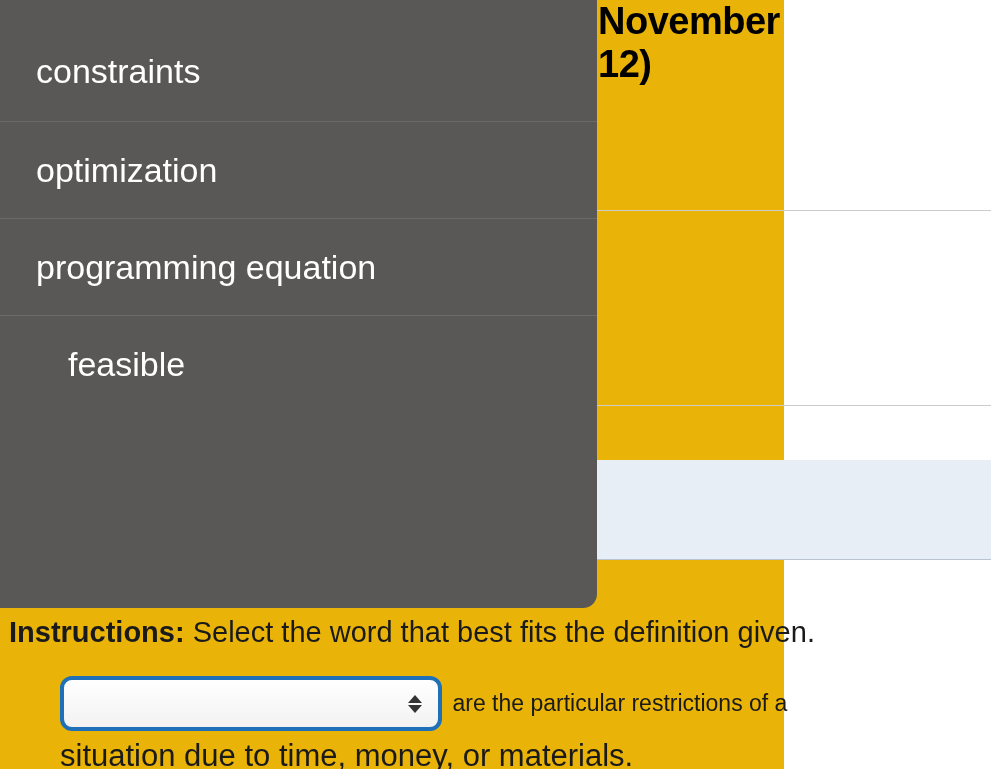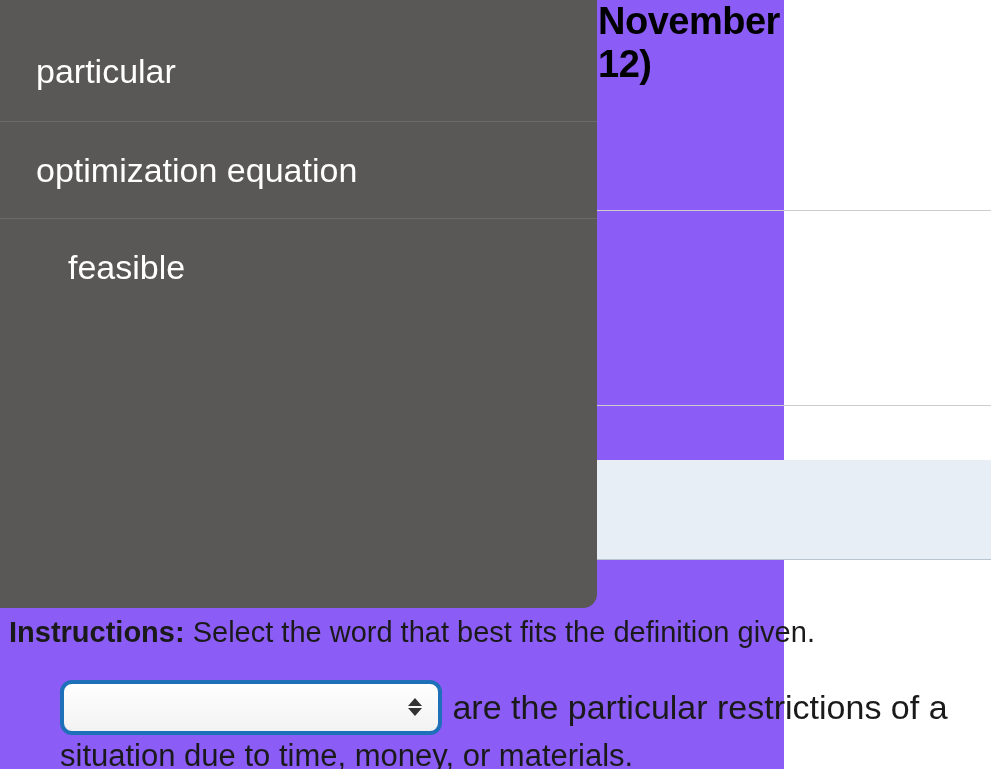--- a/index.html
+++ b/index.html
@@ -15,21 +15,21 @@
       overflow: hidden;
       background: #ffffff;
     }
     
     .page-background {
       position: absolute;
       top: 0;
       left: 0;
       width: 784px;
       height: 769px;
-      background: #8b5cf6;
+      background: #eab308;
     }
     
     .header-text {
       position: absolute;
       top: 0;
       left: 598px;
       font-size: 38px;
       font-weight: 800;
       color: #000000;
       letter-spacing: -0.5px;
@@ -147,21 +147,21 @@
     .arrow-down {
       width: 0;
       height: 0;
       border-left: 7px solid transparent;
       border-right: 7px solid transparent;
       border-top: 8px solid #333333;
     }
     
     .question-text {
       display: inline;
-      font-size: 34px;
+      font-size: 23px;
       color: #1a1a1a;
       vertical-align: middle;
       line-height: 1.85;
     }
     
     .question-continuation {
       position: absolute;
       top: 738px;
       left: 60px;
       font-size: 31px;
@@ -173,22 +173,23 @@
 
 <div class="page-background">
 
   <div class="header-text">November 12)</div>
 
   <div class="horizontal-divider divider-1"></div>
   <div class="horizontal-divider divider-2"></div>
   <div class="blue-band"></div>
 
   <div class="dropdown-menu">
-    <div class="dropdown-item">particular</div>
-    <div class="dropdown-item">optimization equation</div>
+    <div class="dropdown-item">constraints</div>
+    <div class="dropdown-item">optimization</div>
+    <div class="dropdown-item">programming equation</div>
     <div class="dropdown-item">feasible</div>
   </div>
 
   <div class="instructions-area">
     <span class="instructions-line">
       <span class="instructions-bold">Instructions:</span><span> Select the word that best fits the definition given.</span>
     </span>
   </div>
 
   <div class="question-area">

